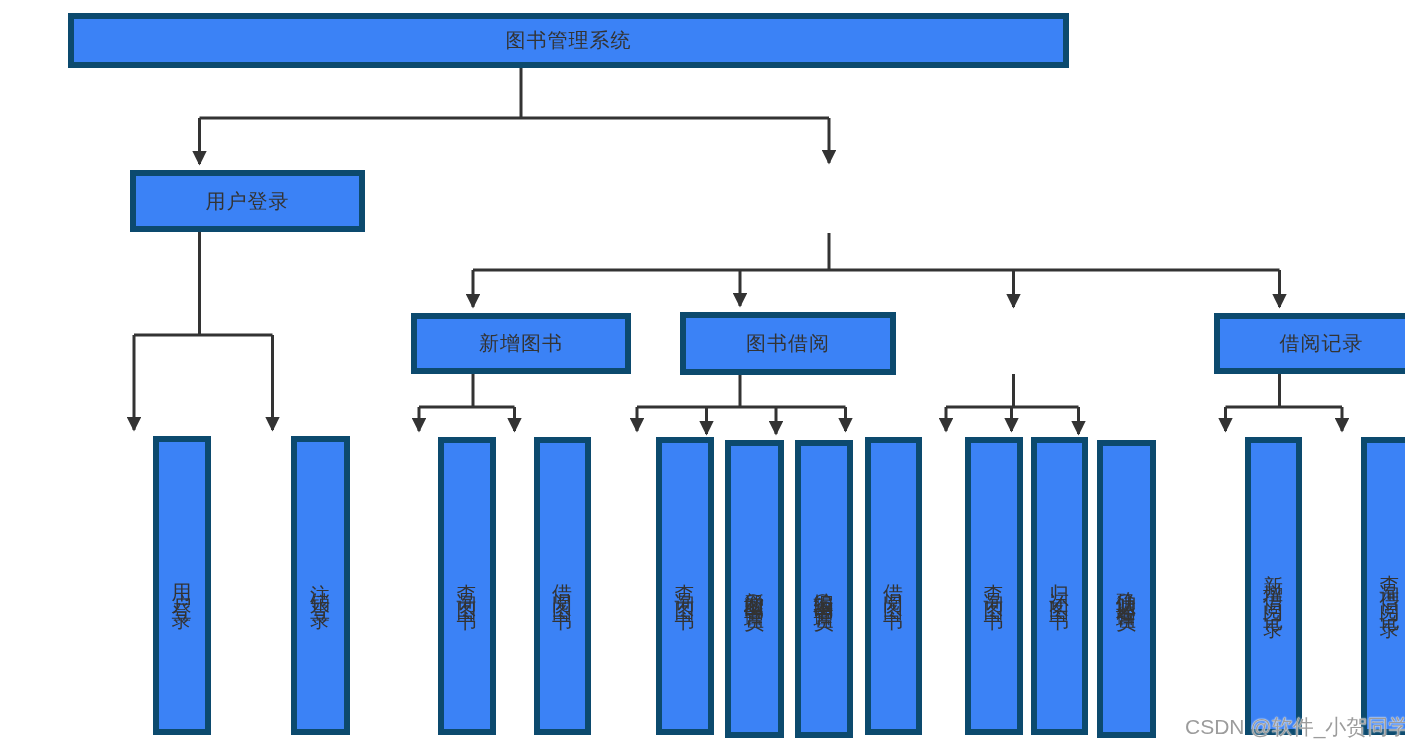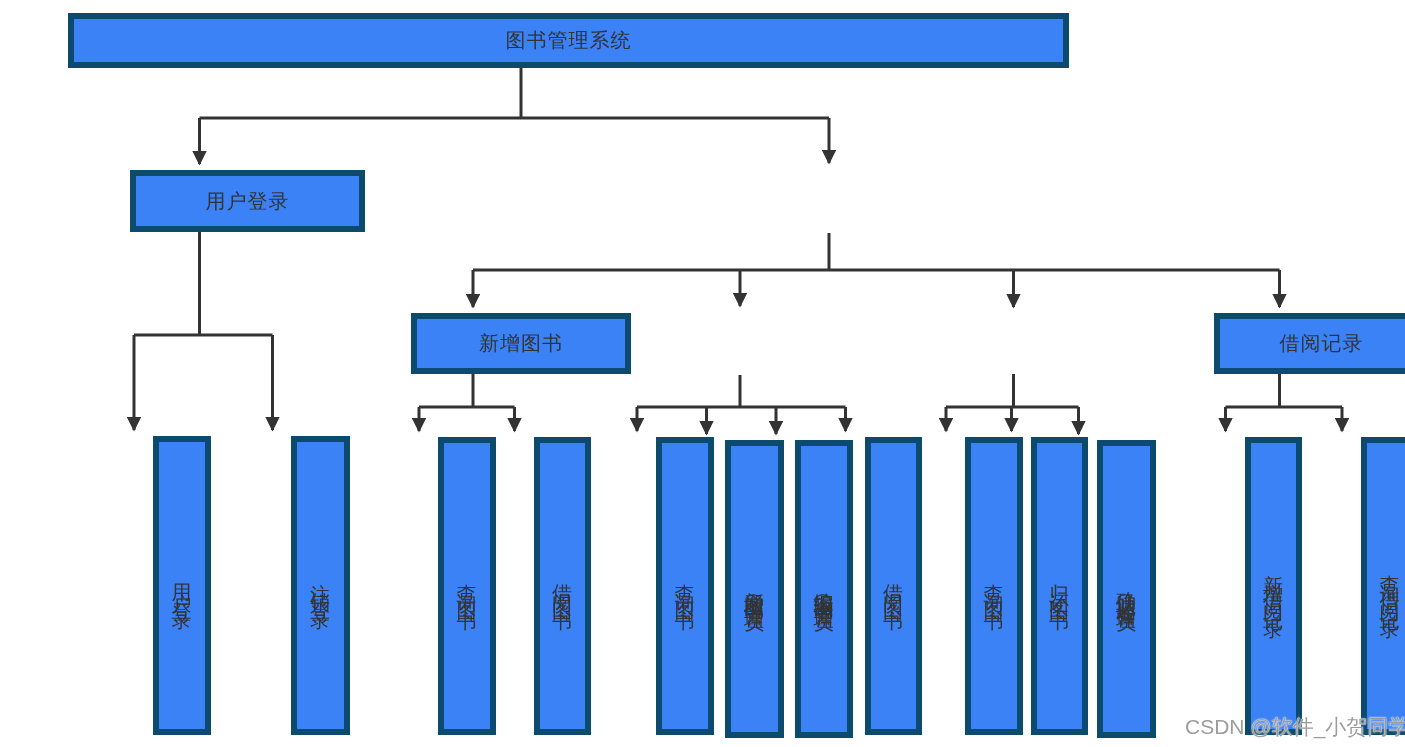--- a/index.html
+++ b/index.html
@@ -77,20 +77,21 @@
       <path d="M1225.5 407 V431" marker-end="url(#arw)"></path>
       <path d="M1342 407 V431" marker-end="url(#arw)"></path>
     </g>
   </svg>
 
   <div class="node hbox" style="left:20px;top:13px;width:1001px;height:55px;">图书管理系统</div>
 
   <div class="node hbox" style="left:82px;top:170px;width:235px;height:62px;">用户登录</div>
 
   <div class="node hbox" style="left:363px;top:313px;width:220px;height:61px;">新增图书</div>
+  <div class="node hbox" style="left:632px;top:312px;width:216px;height:63px;">图书借阅</div>
   <div class="node hbox" style="left:1166px;top:313px;width:215px;height:61px;text-align:center;">借阅记录</div>
 
   <div class="node vbox" style="left:105px;top:436px;width:58px;height:299px;">
     <span>用户登录</span>
   </div>
   <div class="node vbox" style="left:243px;top:436px;width:59px;height:299px;">
     <span>注销登录</span>
   </div>
 
   <div class="node vbox" style="left:390px;top:437px;width:58px;height:298px;">

